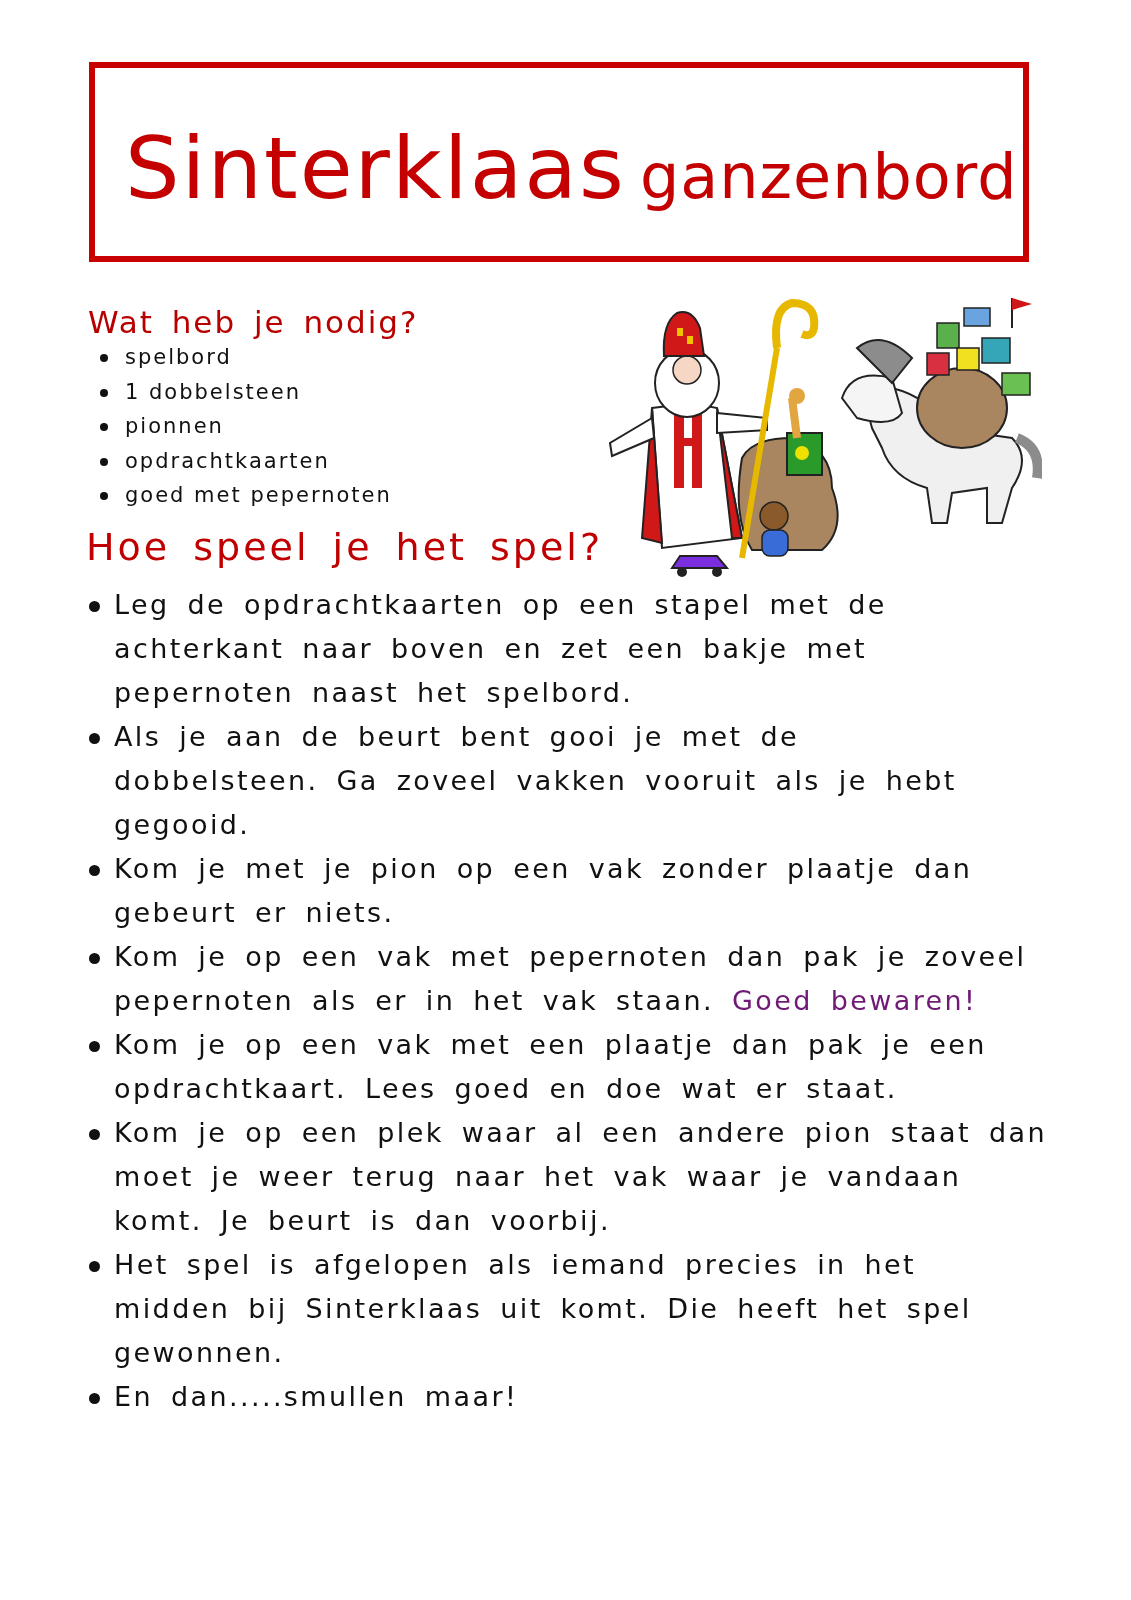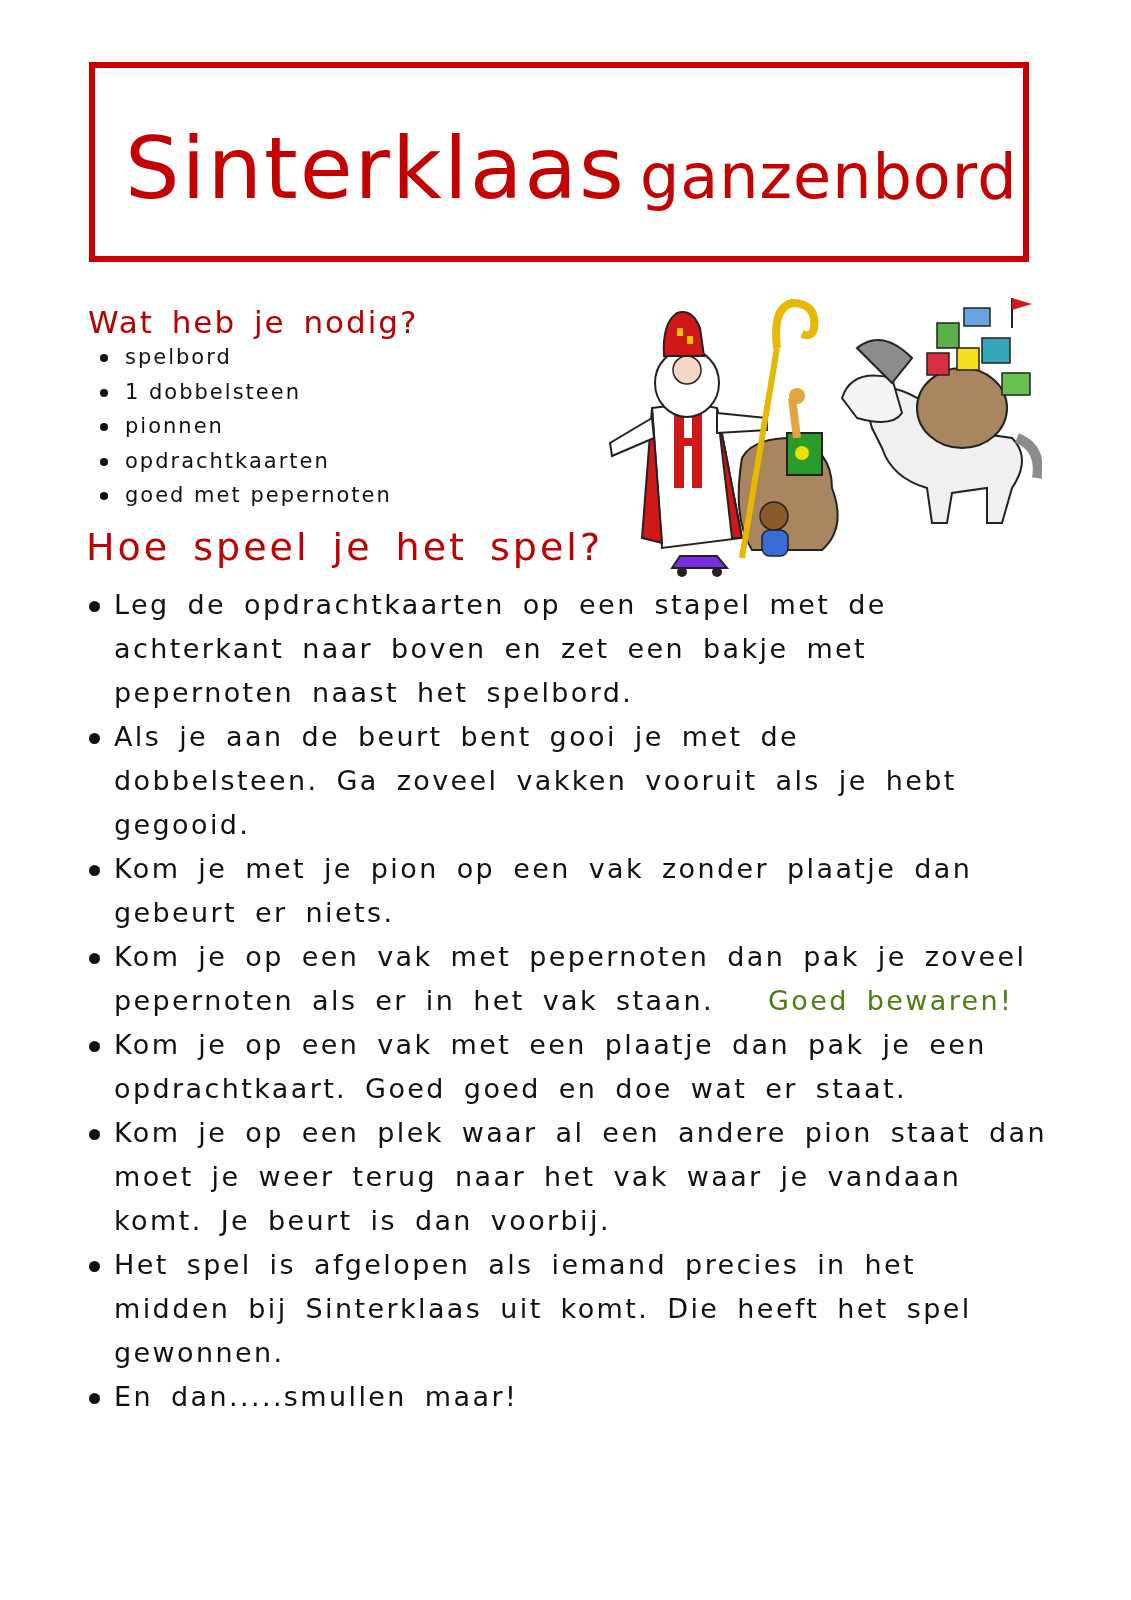--- a/index.html
+++ b/index.html
@@ -14,21 +14,21 @@
              letter-spacing:2px; word-spacing:6px;margin-top:20px; }
   .needs { position:absolute; left:88px; top:330px; margin:12px; padding:0; list-style:none; }
   .needs li { font-size:21px; letter-spacing:2px; height:34.5px; line-height:30px; position:relative; padding-left:25px; }
   .needs li::before { content:""; position:absolute; left:0; top:12px; width:8px; height:8px; border-radius:50%; background:#111; }
   .howto-h { position:absolute; left:86px; top:525px; font-size:38px; color:#c00000;
              letter-spacing:3px; word-spacing:8px; }
   .rules { position:absolute; left:88px; top:583px; width:970px; margin:0; padding:0; list-style:none; }
   .rules li { font-size:27px; line-height:44px; letter-spacing:2.4px; word-spacing:7px;
               position:relative; padding-left:26px; }
   .rules li::before { content:""; position:absolute; left:1px; top:18px; width:11px; height:11px; border-radius:50%; background:#111; }
-  .red { color:#4d7c0f;margin-left:36px; }
+  .red { color:#701a75; }
   .illus { position:absolute; left:592px; top:288px; width:450px; height:300px; }
 </style>
 </head>
 <body>
 
 <div class="title-box">
   <div class="title">
     <span class="big">Sinterklaas</span><span class="small">ganzenbord</span>
   </div>
 </div>
@@ -96,17 +96,17 @@
     <path d="M420 10 L440 16 L420 22 Z" fill="#d01818"></path>
   </g>
 </svg>
 
 <div class="howto-h">Hoe speel je het spel?</div>
 <ul class="rules">
   <li style="width:935px"><span>Leg de opdrachtkaarten op een stapel met de achterkant naar boven en zet een bakje met pepernoten naast het spelbord.</span></li>
   <li style="width:900px"><span>Als je aan de beurt bent gooi je met de dobbelsteen. Ga zoveel vakken vooruit als je hebt gegooid.</span></li>
   <li style="width:860px"><span>Kom je met je pion op een vak zonder plaatje dan gebeurt er niets.</span></li>
   <li style="width:920px"><span>Kom je op een vak met pepernoten dan pak je zoveel pepernoten als er in het vak staan.</span> <span class="red">Goed bewaren!</span></li>
-  <li style="width:880px"><span>Kom je op een vak met een plaatje dan pak je een opdrachtkaart. Goed goed en doe wat er staat.</span></li>
+  <li style="width:880px"><span>Kom je op een vak met een plaatje dan pak je een opdrachtkaart. Lees goed en doe wat er staat.</span></li>
   <li style="width:935px"><span>Kom je op een plek waar al een andere pion staat dan moet je weer terug naar het vak waar je vandaan komt. Je beurt is dan voorbij.</span></li>
   <li style="width:935px"><span>Het spel is afgelopen als iemand precies in het midden bij Sinterklaas uit komt. Die heeft het spel gewonnen.</span></li>
   <li><span>En dan.....smullen maar!</span></li>
 </ul>
 
 </body></html>

